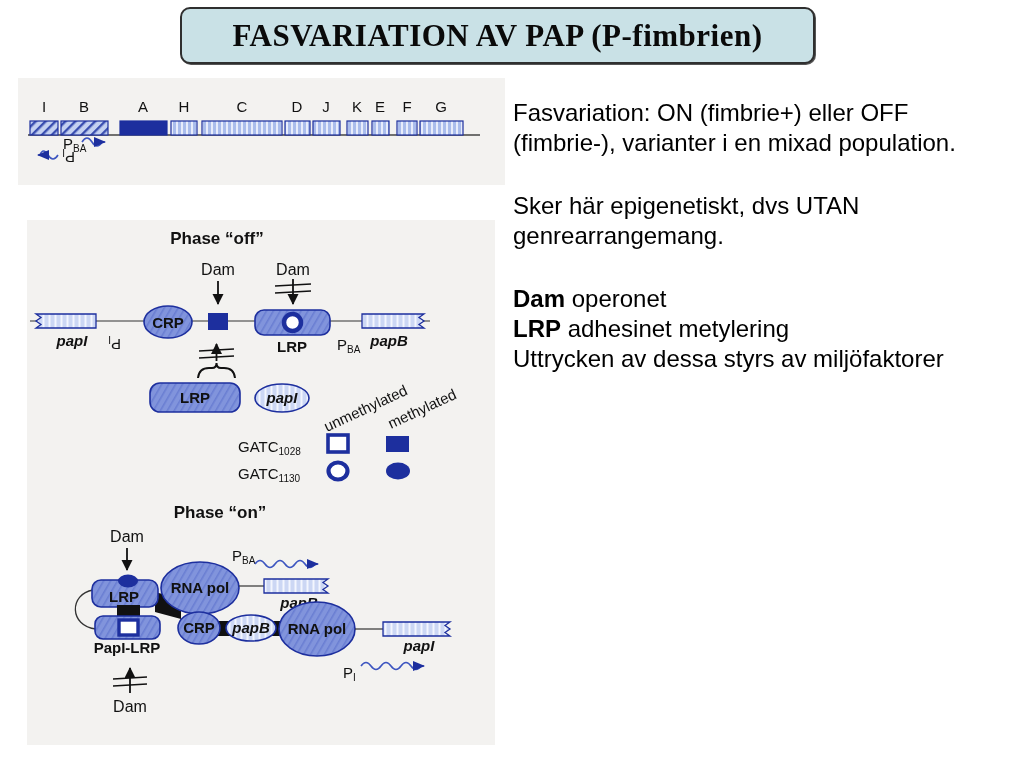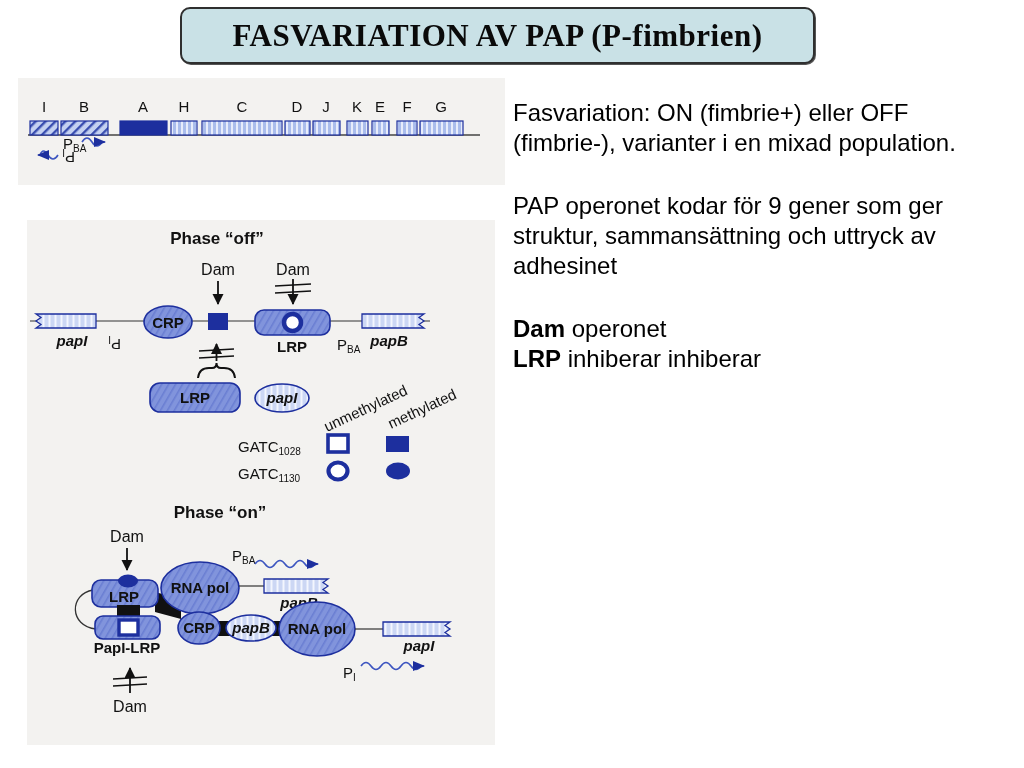--- a/index.html
+++ b/index.html
@@ -232,20 +232,21 @@
         <line x1="86" y1="459" x2="120" y2="457" stroke="#111" stroke-width="1.5"></line>
         <line x1="86" y1="466" x2="120" y2="464" stroke="#111" stroke-width="1.5"></line>
         <line x1="103" y1="473" x2="103" y2="448" stroke="#111" stroke-width="1.8" marker-end="url(#arrB)"></line>
         <text x="103" y="492" text-anchor="middle" class="dlabel">Dam</text>
       </g>
     </svg>
   </div>
 
   <div class="text-col">
     <p>Fasvariation: ON (fimbrie+) eller OFF (fimbrie-), varianter i en mixad population.</p>
-    <p>PAP operonet kodar för 9 gener som ger struktur, sammansättning och uttryck av adhesinet</p>
+    <p>Sker här epigenetiskt, dvs UTAN genrearrangemang.</p>
     <p>
       <span class="line"><b>Dam</b><span> operonet</span></span><br>
-      <span class="line"><b>LRP</b><span> inhiberar inhiberar</span></span><br>
+      <span class="line"><b>LRP</b><span> adhesinet metylering</span></span><br>
+      <span class="line"><b></b><span>Uttrycken av dessa styrs av miljöfaktorer</span></span>
     </p>
   </div>
 
 </div>
 
 </body></html>

